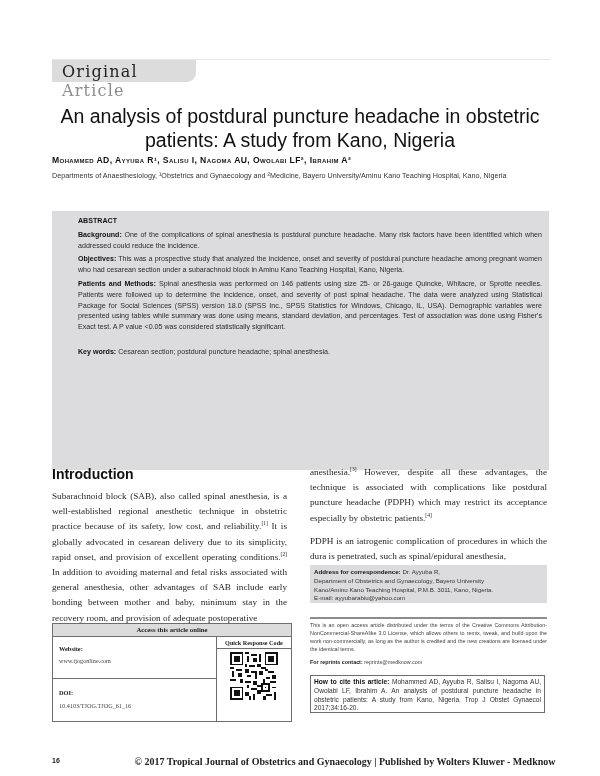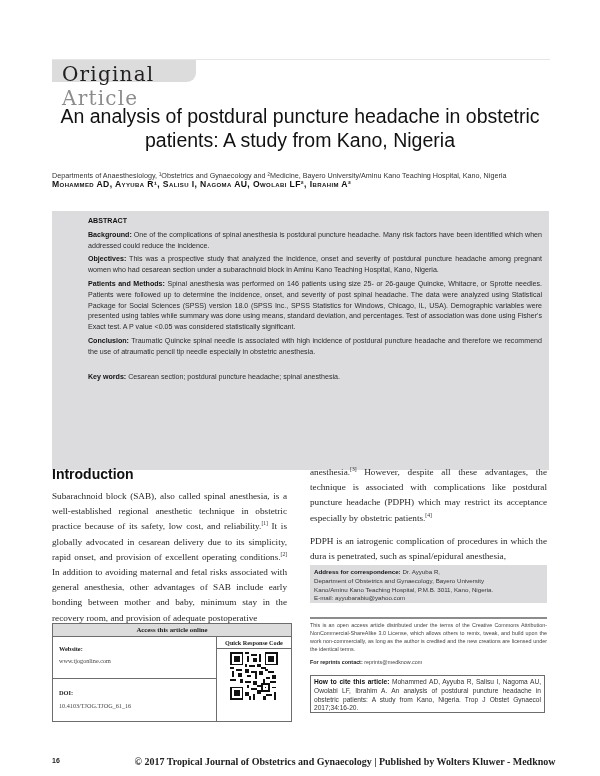--- a/index.html
+++ b/index.html
@@ -1,29 +1,29 @@
 <!DOCTYPE html>
 <html><head>
 <meta charset="utf-8">
 <style>
   html, body { margin:0; padding:0; background:#ffffff; }
   body { width:600px; height:776px; position:relative; overflow:hidden; color:#231f20; }
   .abs { position:absolute; }
   .topline { left:52px; top:59px; width:498px; height:1px; background:#e6e6e6; }
   .section-tag { left:52px; top:60px; width:144px; height:22px; background:#dcdcdd; border-bottom-right-radius:9px; }
-  .section-tag span { position:absolute; left:10px; top:2px; font-family:"DejaVu Serif", serif; font-size:20px; letter-spacing:1.2px; }
+  .section-tag span { position:absolute; left:10px; top:2px; font-family:"DejaVu Serif", serif; font-size:16px; letter-spacing:1.2px; }
   .tag-a { color:#231f20; }
   .tag-b { color:#8c8c8c; }
   .title { left:40px; top:104px; width:520px; text-align:center; font-family:"Liberation Sans", sans-serif; font-size:19.5px; line-height:24px; color:#111; }
-  .authors { left:52px; top:155px; width:520px; font-family:"Liberation Sans", sans-serif; font-size:8.6px; font-weight:bold; font-variant:small-caps; letter-spacing:0.4px; color:#111;margin-top:24px; }
+  .authors { left:52px; top:155px; width:520px; font-family:"Liberation Sans", sans-serif; font-size:8.6px; font-weight:bold; font-variant:small-caps; letter-spacing:0.4px; color:#111; }
   .affil { left:52px; top:170px; width:500px; font-family:"Liberation Sans", sans-serif; font-size:7.2px; line-height:12px; color:#333; }
   .abstract-box { left:52px; top:211px; width:497px; height:259px; background:#dcdcde; }
   .abs-inner { position:absolute; left:24px; top:5px; width:466px; font-family:"Liberation Sans", sans-serif; font-size:7.1px; line-height:10.8px; color:#2b2b2b; text-align:justify; }
   .abs-inner .hd { font-weight:bold; color:#111; }
-  .abs-inner p { margin:0 0 3px 12px; }
+  .abs-inner p { margin:0 0 3px 2px; }
   .kw { margin-top:14px !important; }
   .h-intro { left:52px; top:466px; font-family:"Liberation Sans", sans-serif; font-weight:bold; font-size:14px; color:#111; }
   .col-text { font-family:"Liberation Serif", serif; font-size:9.2px; line-height:15.2px; color:#231f20; text-align:justify; }
   .col1 { left:52px; top:489px; width:235px; }
   .col2a { left:310px; top:465px; width:237px; }
   .col2b { left:310px; top:534px; width:237px; }
   sup { font-size:5.5px; line-height:0; }
   .corr-box { left:310px; top:565px; width:237px; height:38px; background:#dcdcde; padding:3px 0 0 4px; box-sizing:border-box; font-family:"Liberation Sans", sans-serif; font-size:6.2px; line-height:8.8px; color:#333; }
   .corr-box b { color:#111; }
   .oa-rule { left:310px; top:617px; width:237px; height:2px; background:#8c8c8c; }
@@ -54,21 +54,20 @@
 <div class="abs title">An analysis of postdural puncture headache in obstetric patients: A study from Kano, Nigeria</div>
 <div class="abs authors">Mohammed AD, Ayyuba R¹, Salisu I, Nagoma AU, Owolabi LF², Ibrahim A²</div>
 <div class="abs affil">Departments of Anaesthesiology, ¹Obstetrics and Gynaecology and ²Medicine, Bayero University/Aminu Kano Teaching Hospital, Kano, Nigeria</div>
 
 <div class="abs abstract-box">
   <div class="abs-inner">
     <p class="hd">ABSTRACT</p>
     <p><span class="hd">Background:</span><span> One of the complications of spinal anesthesia is postdural puncture headache. Many risk factors have been identified which when addressed could reduce the incidence.</span></p>
     <p><span class="hd">Objectives:</span><span> This was a prospective study that analyzed the incidence, onset and severity of postdural puncture headache among pregnant women who had cesarean section under a subarachnoid block in Aminu Kano Teaching Hospital, Kano, Nigeria.</span></p>
     <p><span class="hd">Patients and Methods:</span><span> Spinal anesthesia was performed on 146 patients using size 25- or 26-gauge Quincke, Whitacre, or Sprotte needles. Patients were followed up to determine the incidence, onset, and severity of post spinal headache. The data were analyzed using Statistical Package for Social Sciences (SPSS) version 18.0 (SPSS Inc., SPSS Statistics for Windows, Chicago, IL, USA). Demographic variables were presented using tables while summary was done using means, standard deviation, and percentages. Test of association was done using Fisher's Exact test. A P value &lt;0.05 was considered statistically significant.</span></p>
-    <p><span class="hd">Conclusion:</span><span> Traumatic Quincke spinal needle is associated with high incidence of postdural puncture headache and therefore we recommend the use of atraumatic pencil tip needle especially in obstetric anesthesia.</span></p>
     <p class="kw"><span class="hd">Key words:</span><span> Cesarean section; postdural puncture headache; spinal anesthesia.</span></p>
   </div>
 </div>
 
 <div class="abs h-intro">Introduction</div>
 
 <div class="abs col-text col1"><span>Subarachnoid block (SAB), also called spinal anesthesia, is a well-established regional anesthetic technique in obstetric practice because of its safety, low cost, and reliability.</span><sup>[1]</sup><span> It is globally advocated in cesarean delivery due to its simplicity, rapid onset, and provision of excellent operating conditions.</span><sup>[2]</sup><span> In addition to avoiding maternal and fetal risks associated with general anesthesia, other advantages of SAB include early bonding between mother and baby, minimum stay in the recovery room, and provision of adequate postoperative</span></div>
 
 <div class="abs col-text col2a"><span>anesthesia.</span><sup>[3]</sup><span> However, despite all these advantages, the technique is associated with complications like postdural puncture headache (PDPH) which may restrict its acceptance especially by obstetric patients.</span><sup>[4]</sup></div>
 

